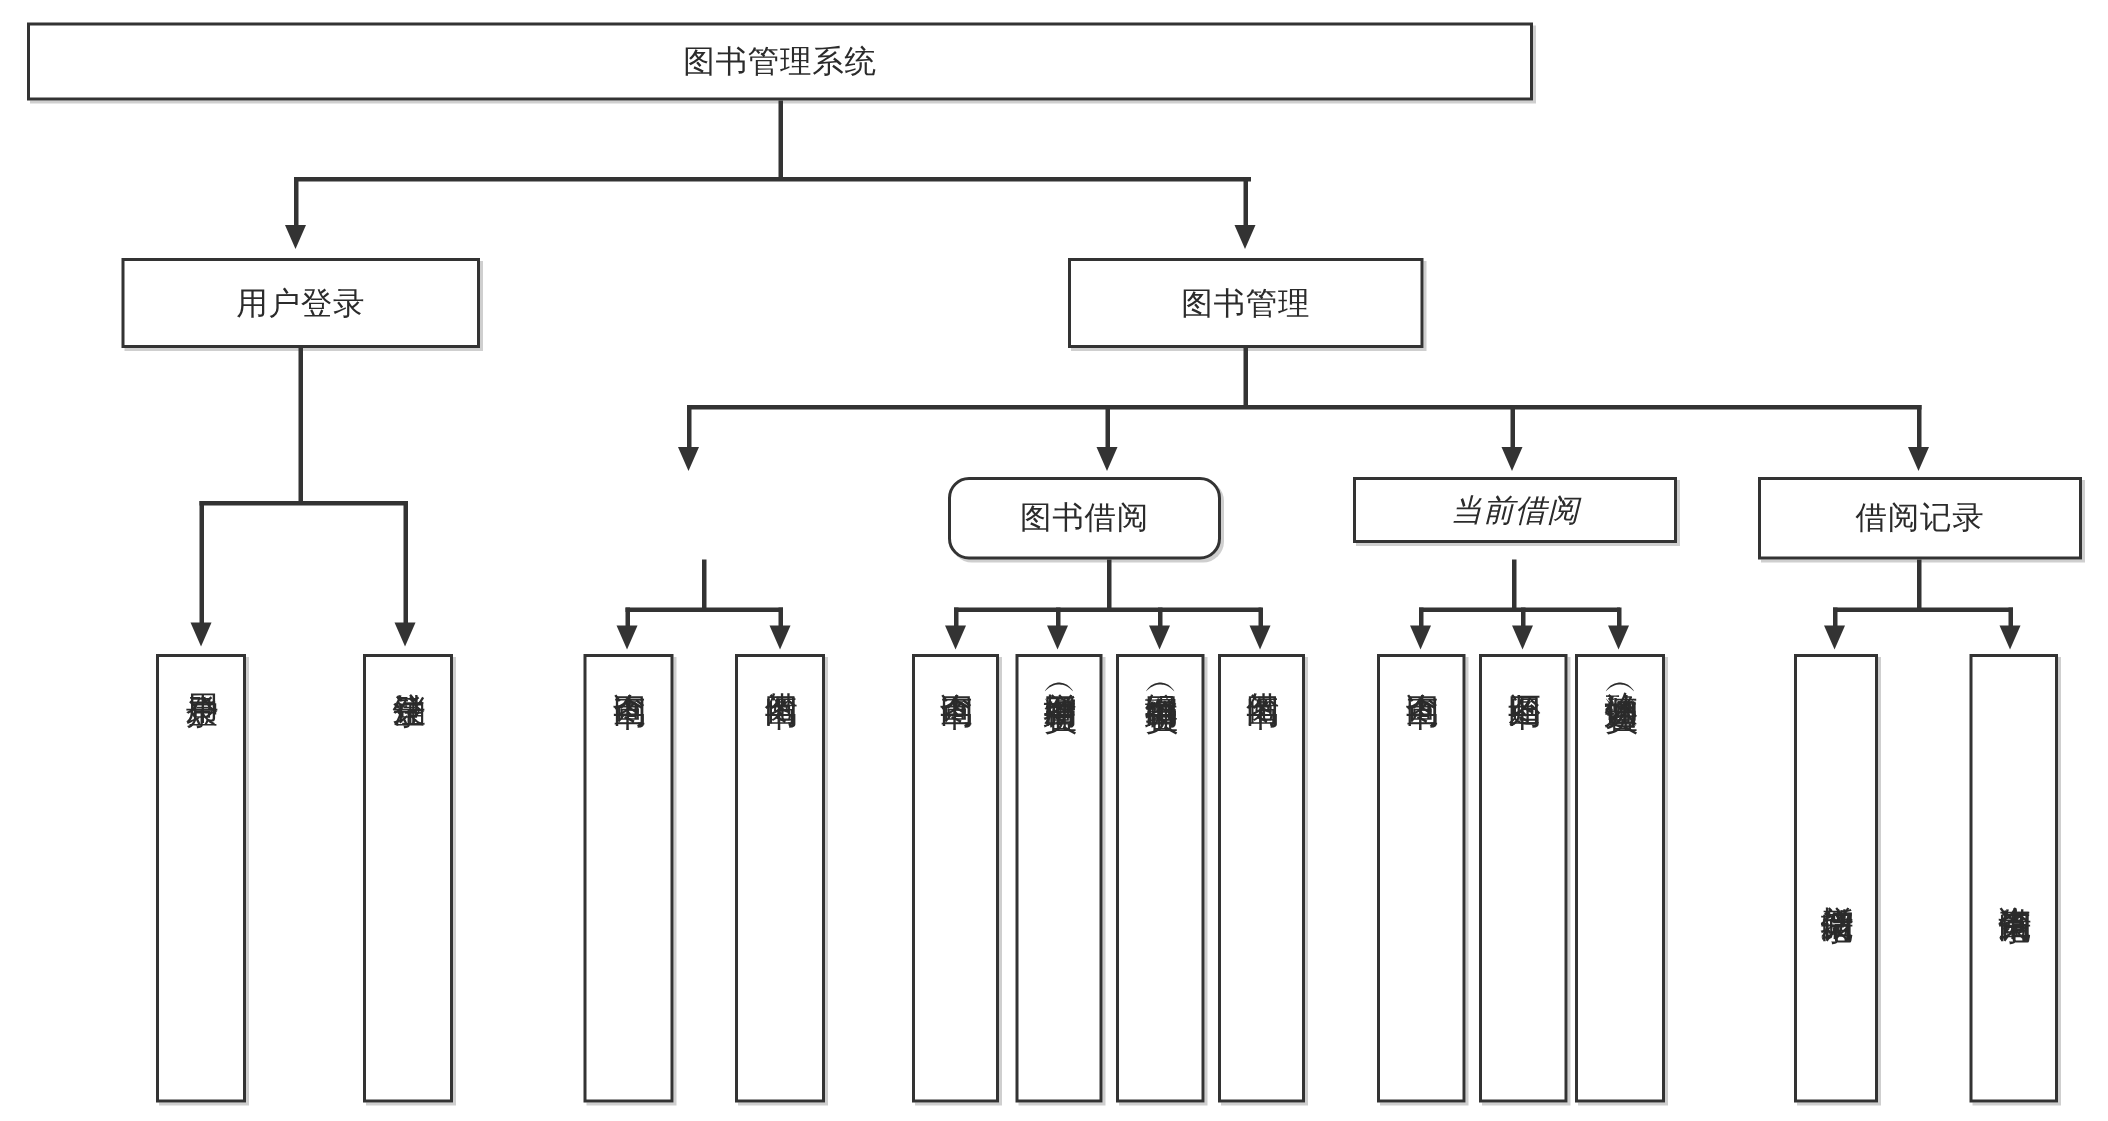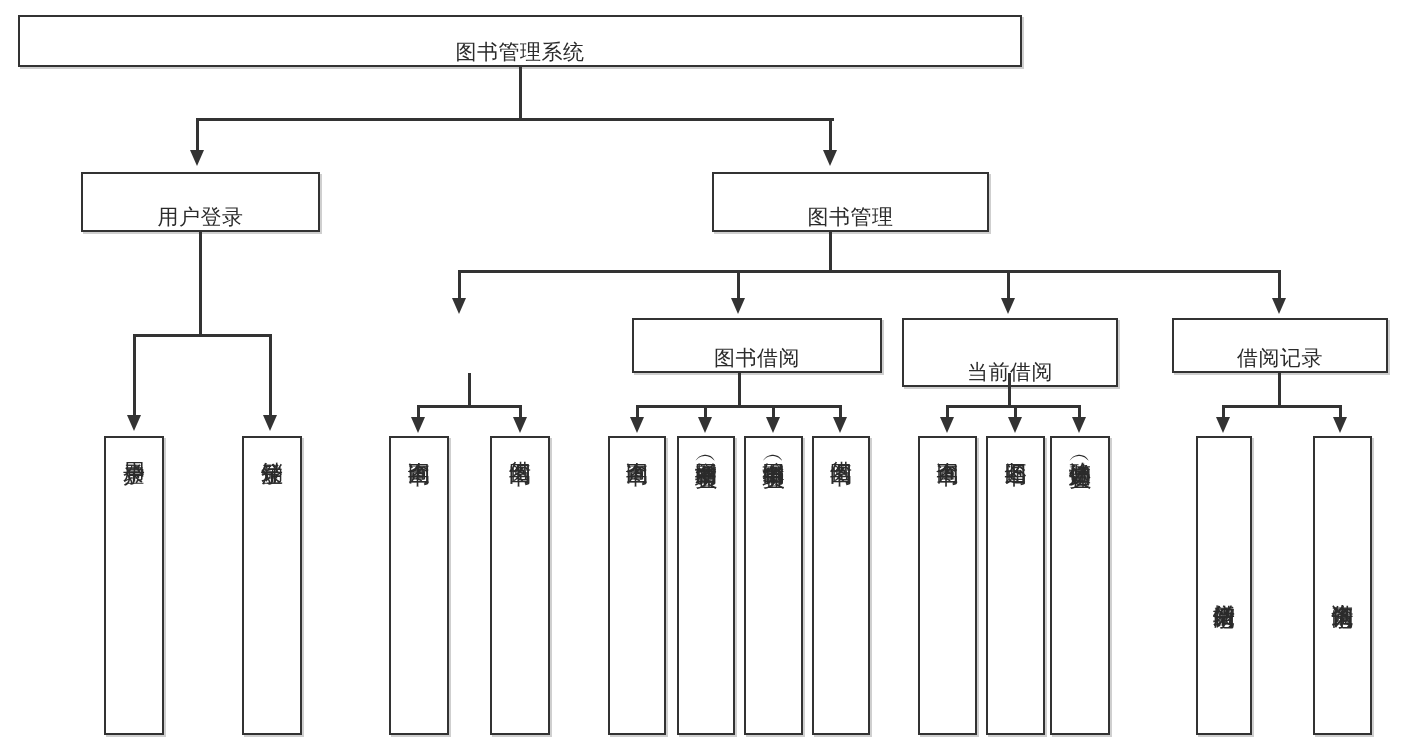--- a/index.html
+++ b/index.html
@@ -16,21 +16,21 @@
     overflow:hidden;
   }
   
   .node{
     position:absolute;
     box-sizing:border-box;
     background:#ffffff;
     border:2px solid #333333;
     box-shadow:2px 2px 0 0 #cfcfcf;
     display:flex;
-    align-items:flex-end;
+    align-items:center;
     justify-content:center;
     text-align:center;
   }
   .node .label{
     font-size:21px;
     line-height:1.18;
     letter-spacing:0.5px;
     color:#2b2b2b;
     white-space:nowrap;
   }
@@ -95,21 +95,21 @@
 
   <div class="vline" style="left:196px;top:118px;width:3px;height:35px;"></div>
   <div class="arrow" style="left:190px;top:150px;"></div>
   <div class="vline" style="left:829px;top:118px;width:3px;height:35px;"></div>
   <div class="arrow" style="left:823px;top:150px;"></div>
 
   <div class="node" style="left:81px;top:172px;width:239px;height:60px;">
     <span class="label">用户登录</span>
   </div>
 
-  <div class="node" style="left:712px;top:172px;width:277px;height:60px;">
+  <div class="node" style="left:712px;top:172px;width:237px;height:60px;">
     <span class="label">图书管理</span>
   </div>
 
   <div class="vline" style="left:199px;top:232px;width:3px;height:103px;"></div>
   <div class="hline" style="left:133px;top:334px;width:138px;height:3px;"></div>
   <div class="vline" style="left:133px;top:334px;width:3px;height:83px;"></div>
   <div class="arrow" style="left:127px;top:415px;"></div>
   <div class="vline" style="left:269px;top:334px;width:3px;height:83px;"></div>
   <div class="arrow" style="left:263px;top:415px;"></div>
 
@@ -128,24 +128,24 @@
 
   <div class="vline" style="left:737px;top:270px;width:3px;height:30px;"></div>
   <div class="arrow" style="left:731px;top:298px;"></div>
 
   <div class="vline" style="left:1007px;top:270px;width:3px;height:30px;"></div>
   <div class="arrow" style="left:1001px;top:298px;"></div>
 
   <div class="vline" style="left:1278px;top:270px;width:3px;height:30px;"></div>
   <div class="arrow" style="left:1272px;top:298px;"></div>
 
-  <div class="node" style="left:632px;top:318px;width:250px;height:55px;">
+  <div class="node" style="left:632px;top:318px;width:182px;height:55px;border-radius:14px;">
     <span class="label">图书借阅</span>
   </div>
-  <div class="node" style="left:902px;top:318px;width:216px;height:69px;">
+  <div class="node" style="left:902px;top:318px;width:216px;height:44px;font-style:italic;">
     <span class="label">当前借阅</span>
   </div>
   <div class="node" style="left:1172px;top:318px;width:216px;height:55px;">
     <span class="label">借阅记录</span>
   </div>
 
   <div class="vline" style="left:468px;top:373px;width:3px;height:33px;"></div>
   <div class="hline" style="left:417px;top:405px;width:105px;height:3px;"></div>
   <div class="vline" style="left:417px;top:405px;width:3px;height:15px;"></div>
   <div class="arrow" style="left:411px;top:417px;"></div>

